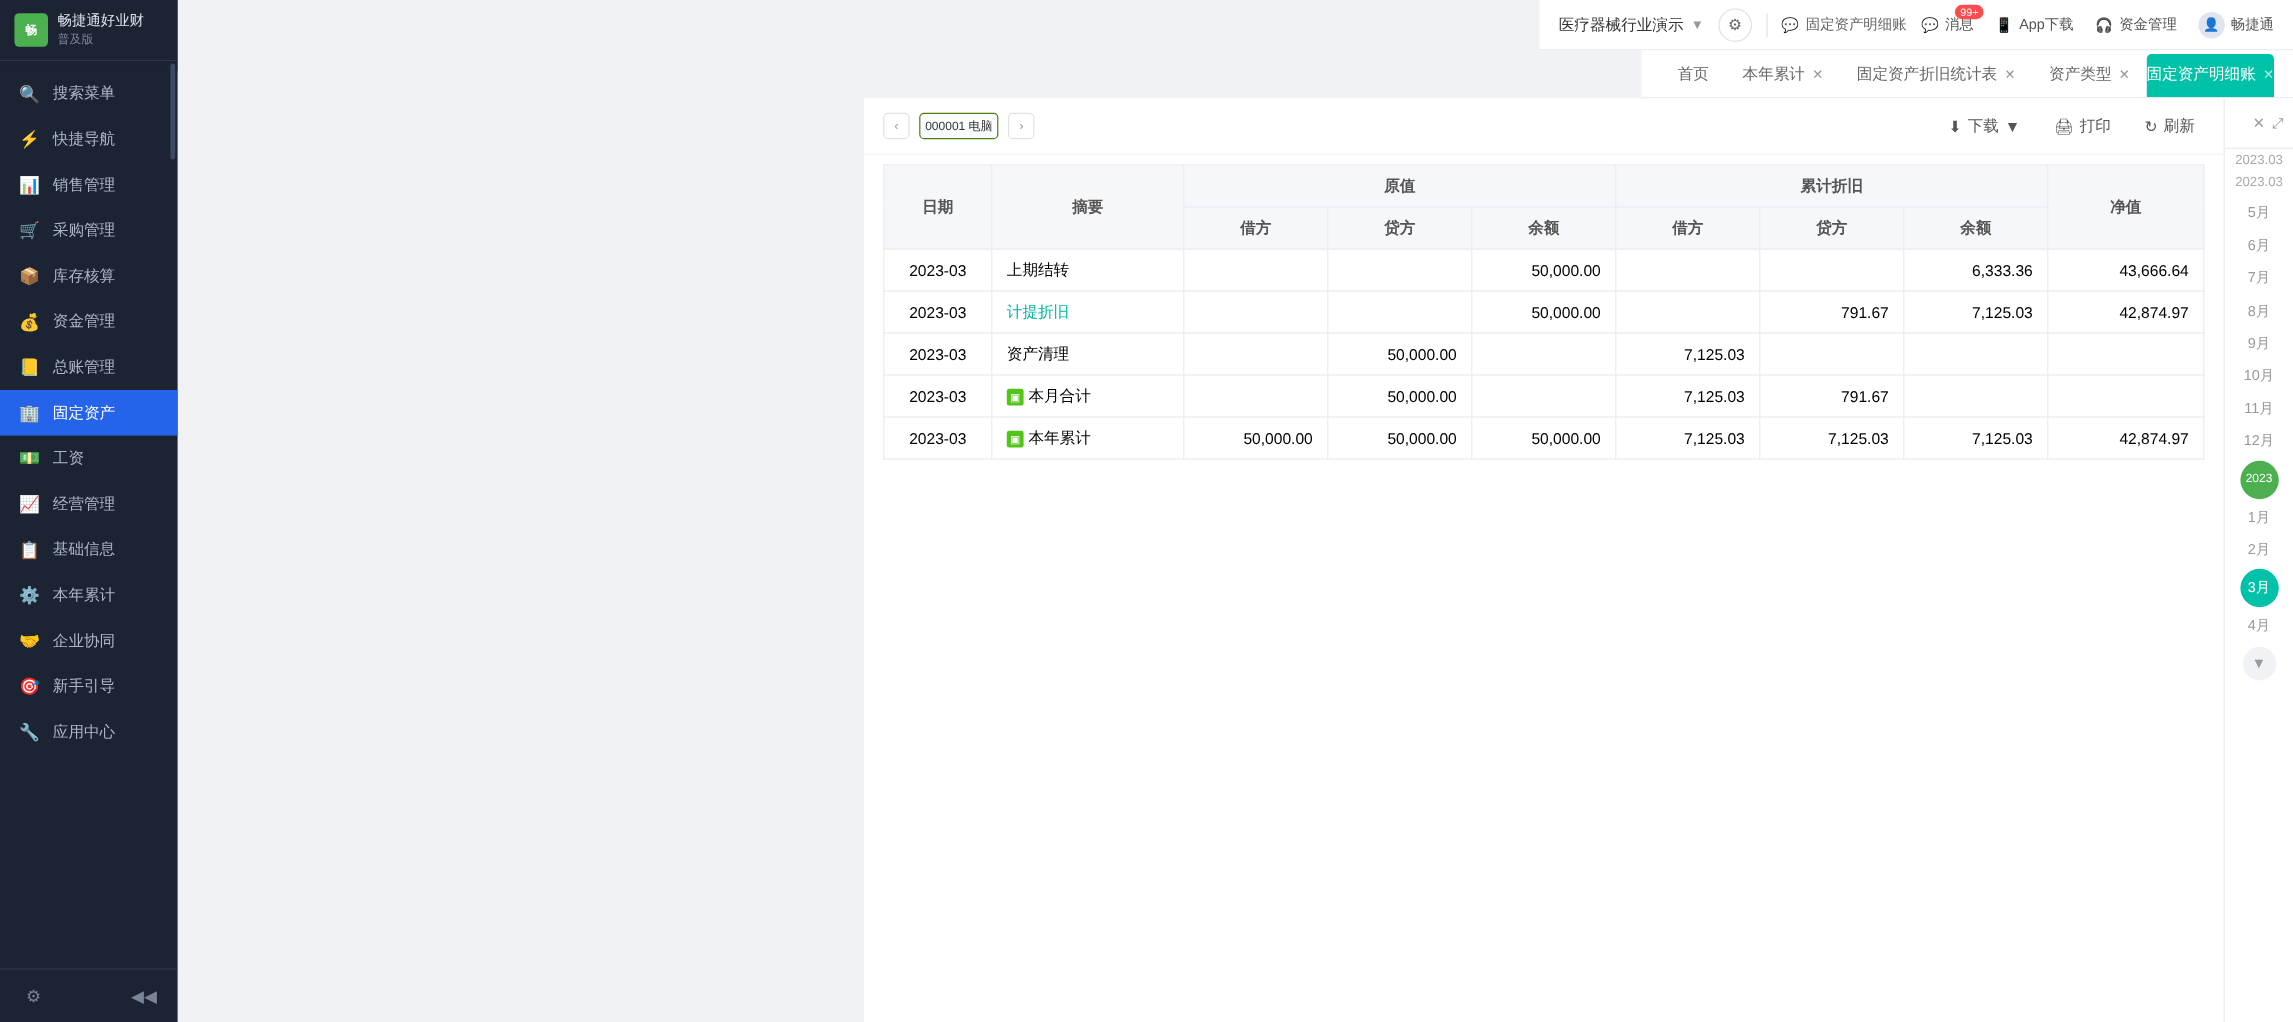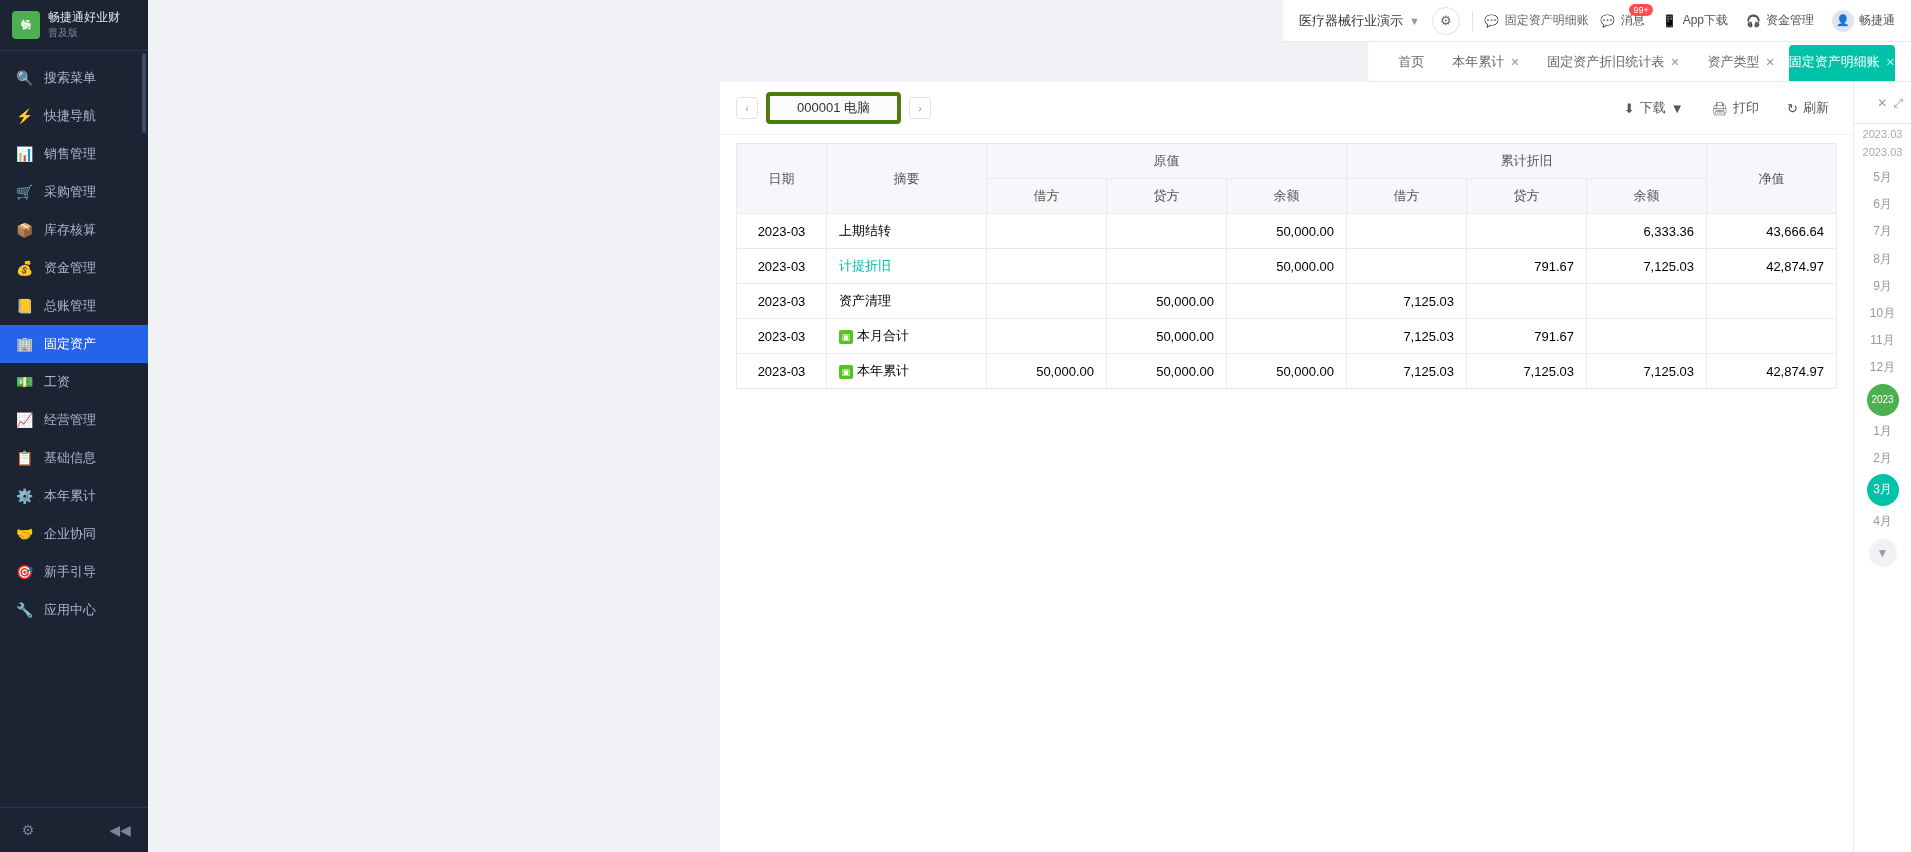--- a/index.html
+++ b/index.html
@@ -233,24 +233,24 @@
       border: 1px solid #dde1ea;
       border-radius: 4px;
       display: flex;
       align-items: center;
       justify-content: center;
       cursor: pointer;
       color: #999;
       font-size: 11px;
     }
     .nav-badge {
-      border: 4px solid #4d7c0f;
+      border: 1px solid #4d7c0f;
       border-radius: 4px;
-      padding: 3px 27px;
-      font-size: 13px;
+      padding: 3px 4px;
+      font-size: 10px;
       color: #333;
       background: #fafbfc;
     }
     .sub-nav-right {
       margin-left: auto;
       display: flex;
       align-items: center;
       gap: 12px;
     }
     .action-btn {
@@ -274,21 +274,21 @@
       font-size: 13px;
     }
     table th, table td {
       border: 1px solid #e8eaf0;
       padding: 8px 12px;
       text-align: right;
     }
     table th {
       background: #f5f7fa;
       color: #555;
-      font-weight: normal;
+      font-weight: bold;
       text-align: center;
     }
     table td:nth-child(1), table td:nth-child(2) {
       text-align: center;
     }
     .th-group {
       text-align: center;
     }
 
     

